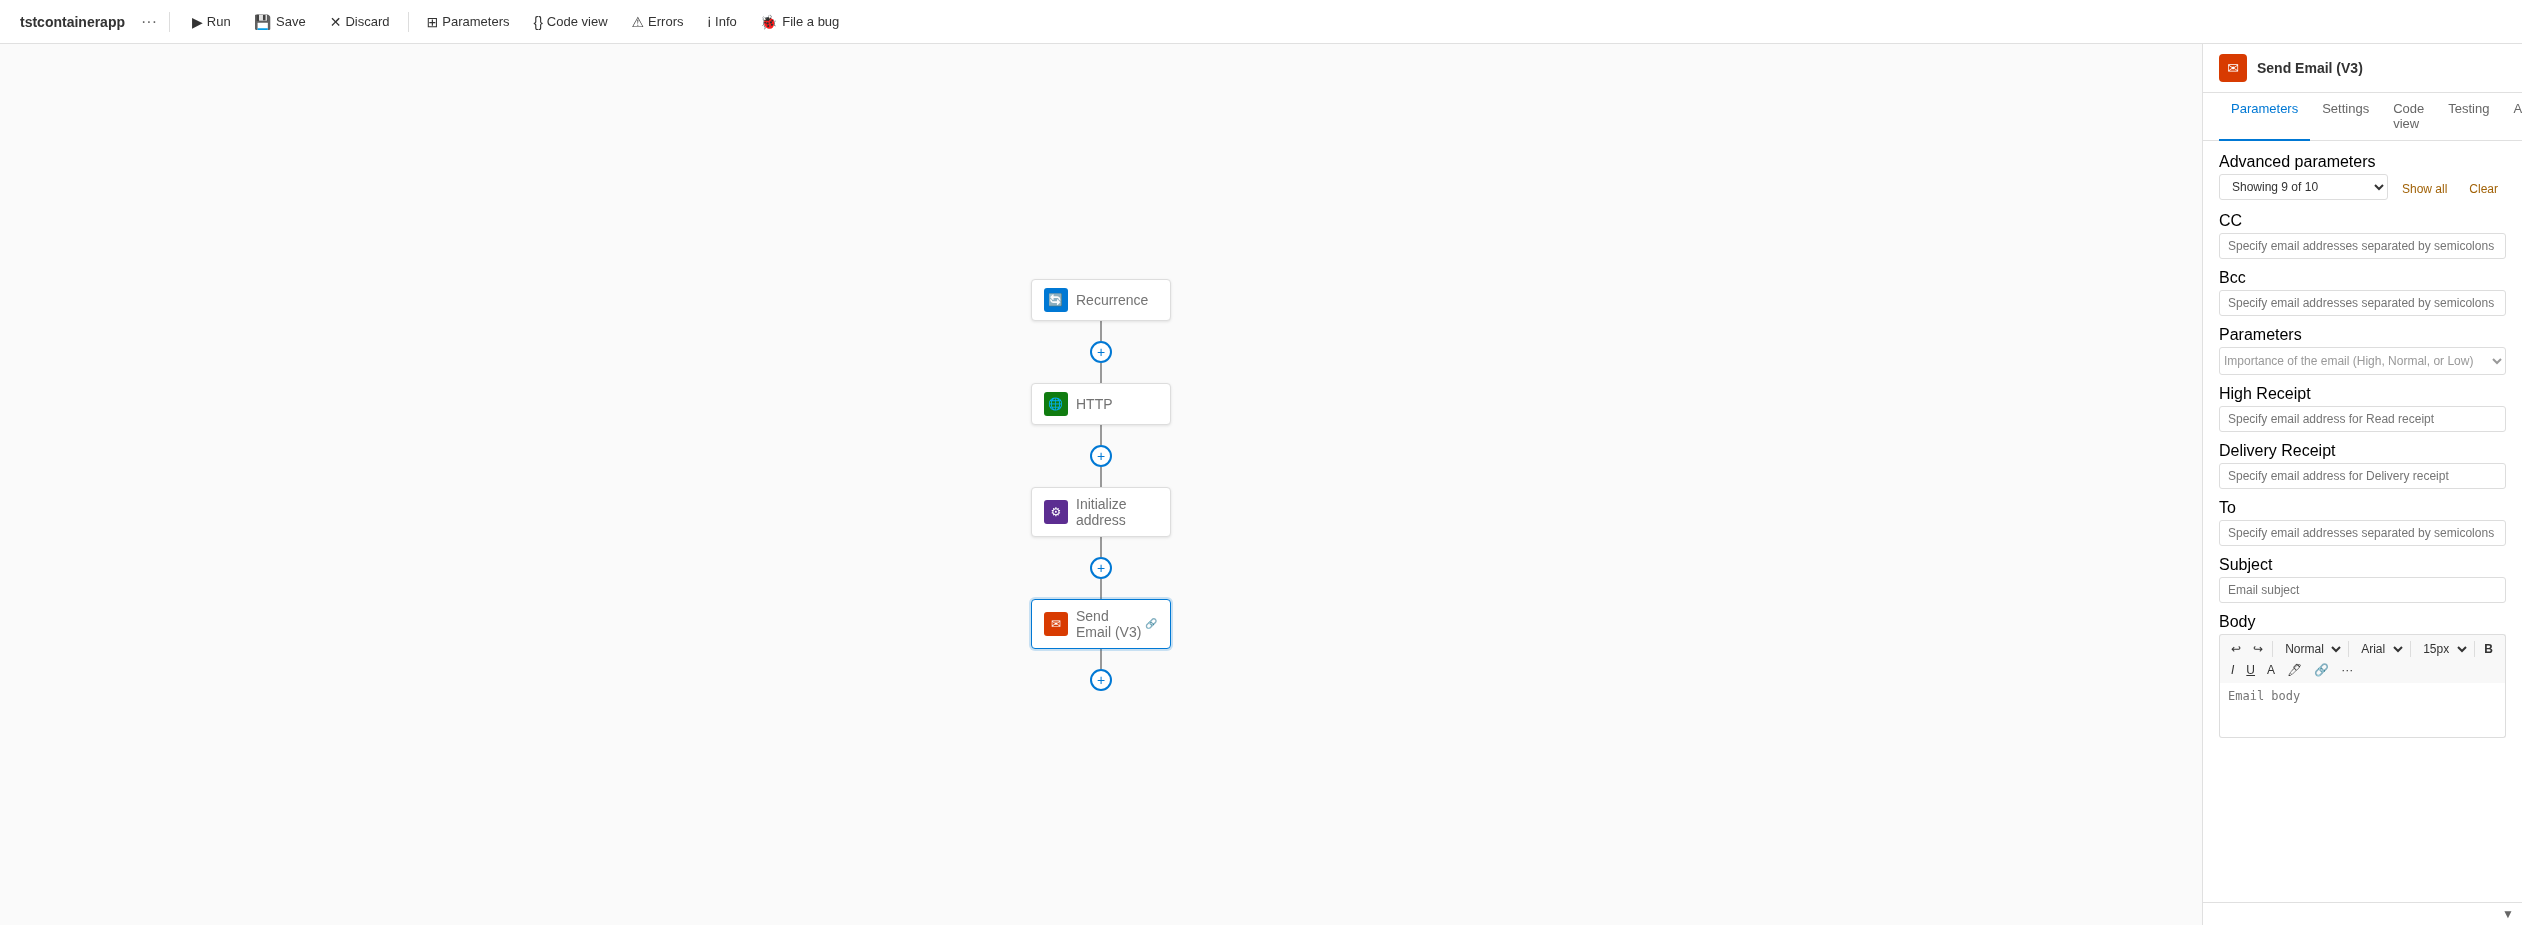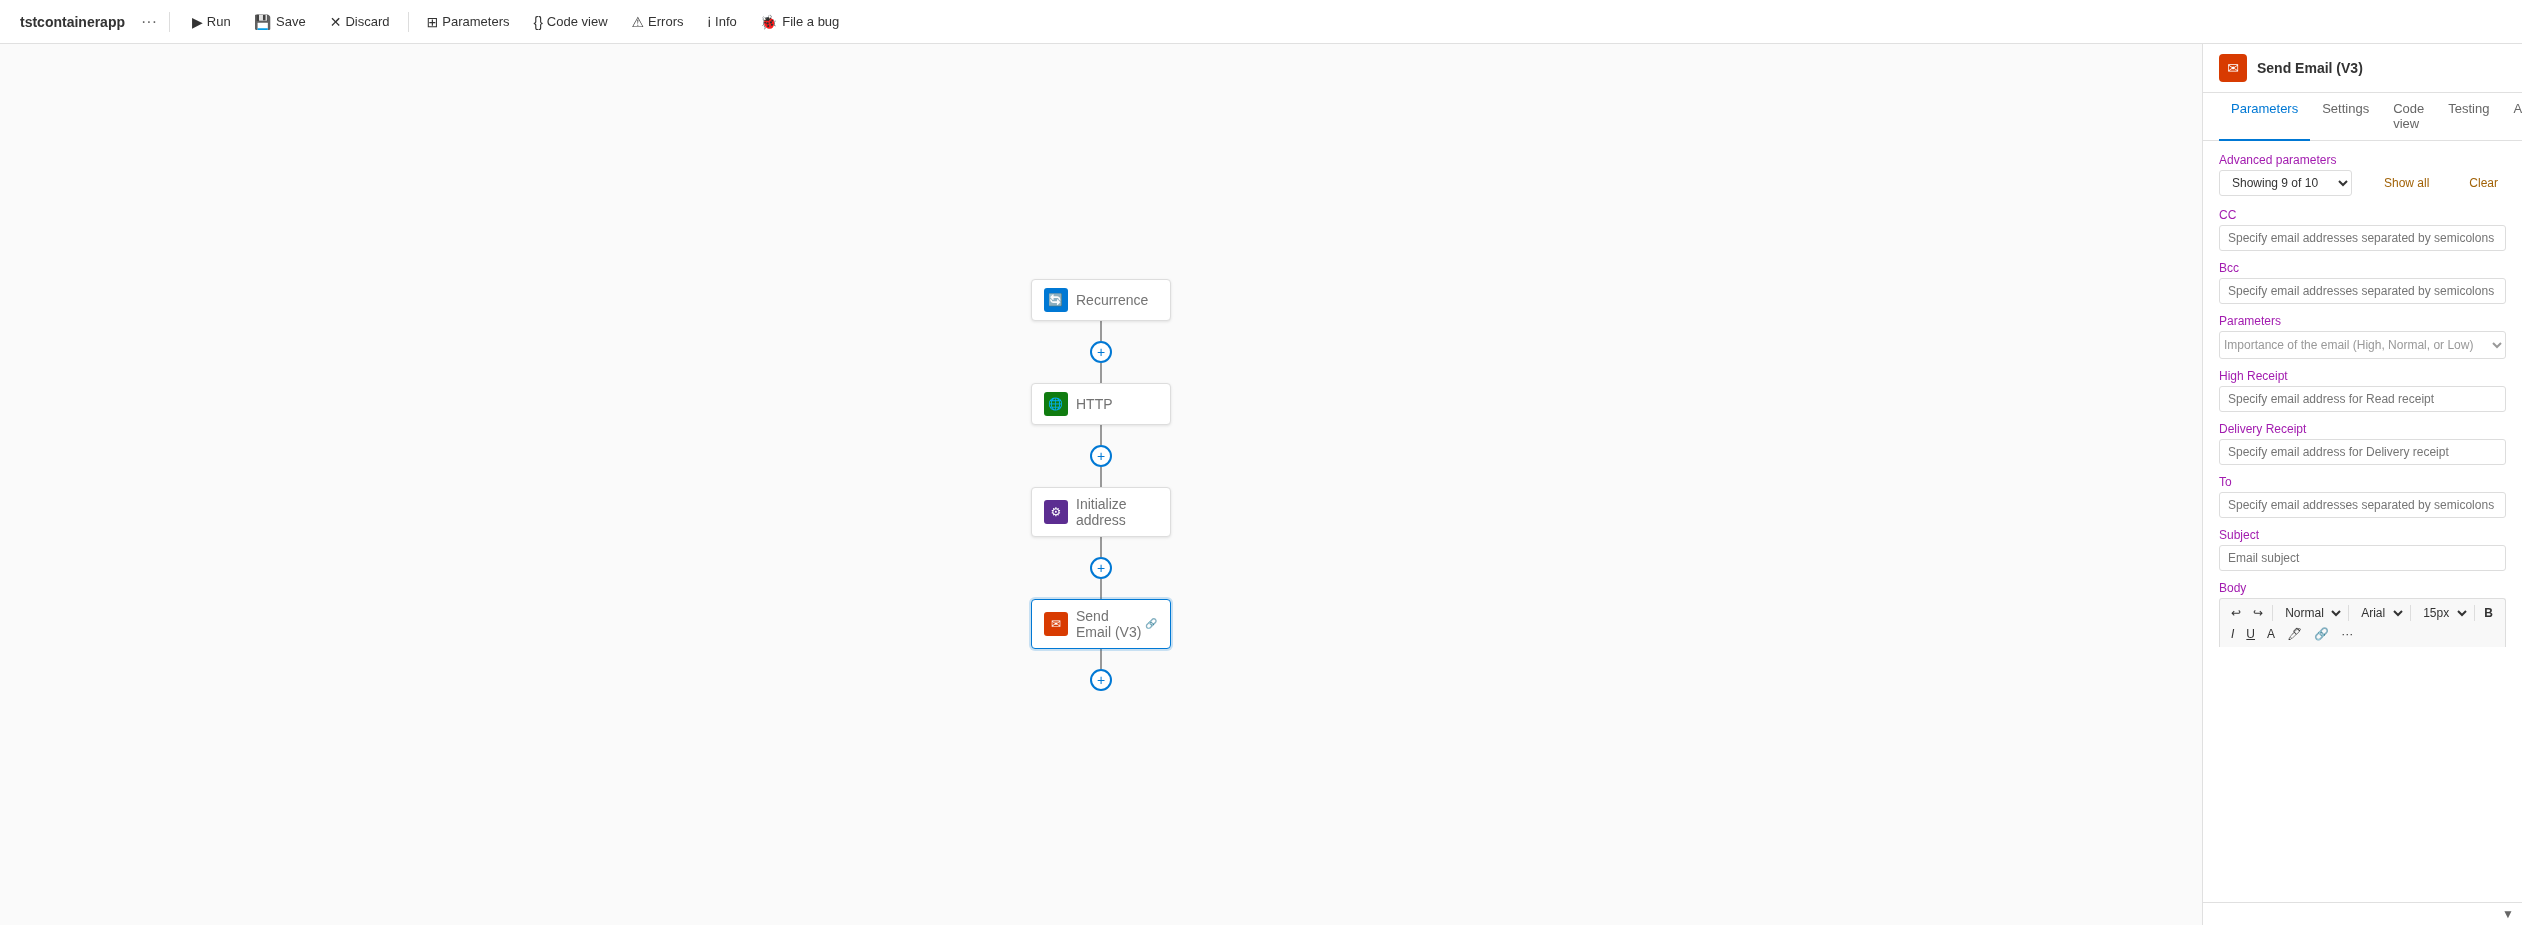--- a/index.html
+++ b/index.html
@@ -89,33 +89,33 @@
     .panel-tab.active { color: #0078d4; border-bottom-color: #0078d4; }
 
     
     .panel-content {
       flex: 1; overflow-y: auto; padding: 12px 16px;
     }
     .panel-content::-webkit-scrollbar { width: 6px; }
     .panel-content::-webkit-scrollbar-thumb { background: #ccc; border-radius: 3px; }
 
     .adv-params-row {
-      display: flex; align-items: center; gap: 24px; margin-bottom: 12px;
+      display: flex; align-items: flex-end; gap: 6px; margin-bottom: 12px;
     }
     .adv-select {
       flex: 1; padding: 4px 8px; border: 1px solid #ddd; border-radius: 3px;
       font-size: 12px; color: #333; background: #fff; cursor: pointer;
     }
     .adv-btn {
       padding: 4px 8px; border: none; background: transparent; cursor: pointer;
       font-size: 12px; color: #a16207;
     }
 
     .field-group { margin-bottom: 10px; }
-    .field-label { font-size: 12px; color: #a21caf; margin-bottom: 3px; }
+    .field-label { font-size: 16px; color: #000000; margin-bottom: 3px; }
     .field-input {
       width: 100%; padding: 5px 8px; border: 1px solid #ddd; border-radius: 3px;
       font-size: 12px; color: #333; background: #fff; outline: none;
     }
     .field-select {
       width: 100%; padding: 5px 0; border: 1px solid #ddd; border-radius: 3px;
       font-size: 12px; color: #999; background: #fff; cursor: pointer;
     }
 
     
@@ -332,20 +332,21 @@
           </select>
           <div class="body-toolbar-divider"></div>
           <button class="body-toolbar-btn" style="font-weight:bold;">B</button>
           <button class="body-toolbar-btn" style="font-style:italic;">I</button>
           <button class="body-toolbar-btn" style="text-decoration:underline;">U</button>
           <button class="body-toolbar-btn">A</button>
           <button class="body-toolbar-btn">🖊</button>
           <button class="body-toolbar-btn">🔗</button>
           <button class="body-toolbar-btn">···</button>
         </div>
+        <textarea class="body-textarea" rows="3" placeholder="Email body" style=""></textarea>
       </div>
 
     </div>
 
     <div class="panel-bottom-arrow">
       <button class="bottom-arrow-btn">▼</button>
     </div>
 
   </div>
 

